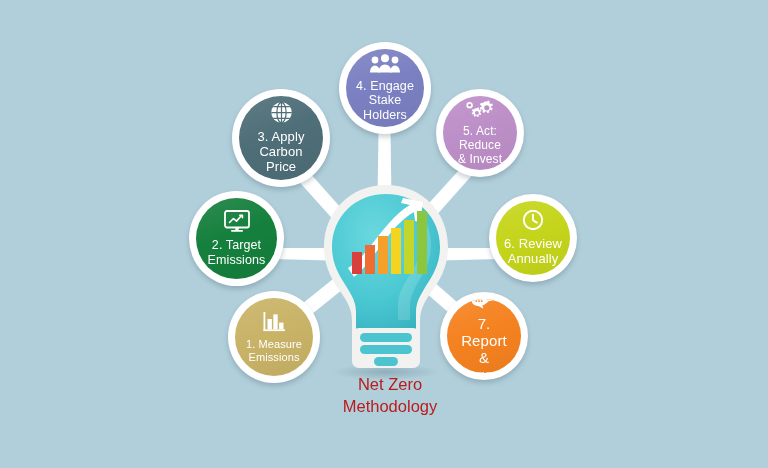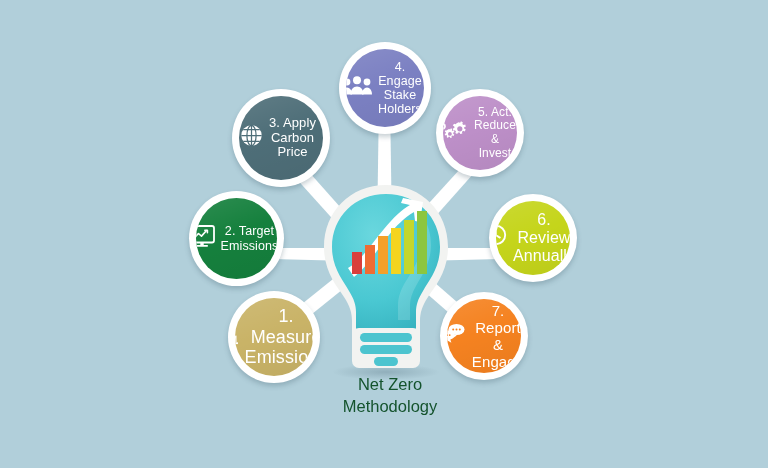--- a/index.html
+++ b/index.html
@@ -33,21 +33,21 @@
     display: flex;
     align-items: center;
     justify-content: center;
     box-shadow: 0 3px 5px rgba(60,90,105,0.28);
   }
   .node-disc {
     border-radius: 50%;
     width: 100%;
     height: 100%;
     display: flex;
-    flex-direction: row;
+    flex-direction: column;
     align-items: center;
     justify-content: center;
     box-sizing: border-box;
     position: relative;
     overflow: hidden;
   }
   .node-inner-shadow {
     position: absolute;
     left: 0; top: 0; right: 0; bottom: 0;
     border-radius: 50%;
@@ -74,32 +74,32 @@
   #node-4 { left: 339px; top: 42px;  width: 92px;  height: 92px;  padding: 7px; }
   #node-5 { left: 436px; top: 89px;  width: 88px;  height: 88px;  padding: 7px; }
   #node-6 { left: 489px; top: 194px; width: 88px;  height: 88px;  padding: 7px; }
   #node-7 { left: 440px; top: 292px; width: 88px;  height: 88px;  padding: 7px; }
   #node-1 { left: 228px; top: 291px; width: 92px;  height: 92px;  padding: 7px; }
   #node-2 { left: 189px; top: 191px; width: 95px;  height: 95px;  padding: 7px; }
   #node-3 { left: 232px; top: 89px;  width: 98px;  height: 98px;  padding: 7px; justify-content: center; }
 
   #node-4 .node-label { font-size: 12.5px; }
   #node-5 .node-label { font-size: 12px; }
-  #node-6 .node-label { font-size: 16px; }
+  #node-6 .node-label { font-size: 13px; }
   #node-7 .node-label { font-size: 15px; }
-  #node-1 .node-label { font-size: 18px; }
+  #node-1 .node-label { font-size: 11px; }
   #node-2 .node-label { font-size: 12.5px; }
   #node-3 .node-label { font-size: 13px; }
   #caption {
     position: absolute;
     left: 300px;
     top: 373px;
     width: 180px;
     text-align: center;
-    color: #14532d;
+    color: #b91c1c;
     font-size: 16.5px;
     line-height: 1.35;
     white-space: pre-line;
   }
 </style>
 </head>
 <body>
 
 <div id="stage">
 

